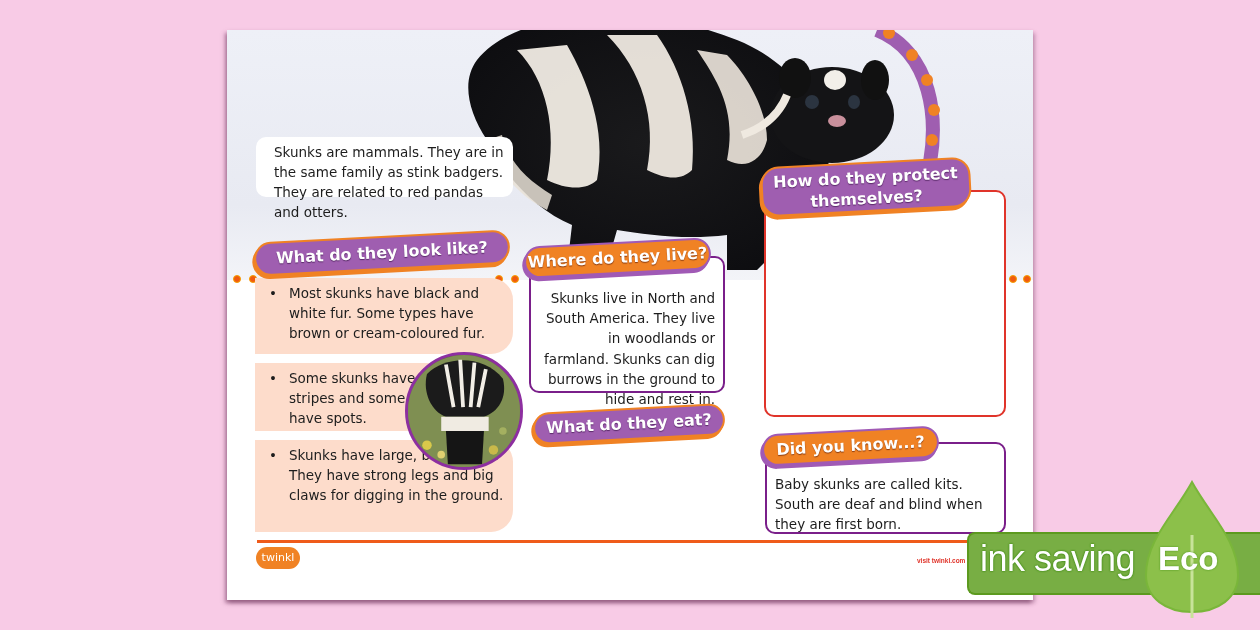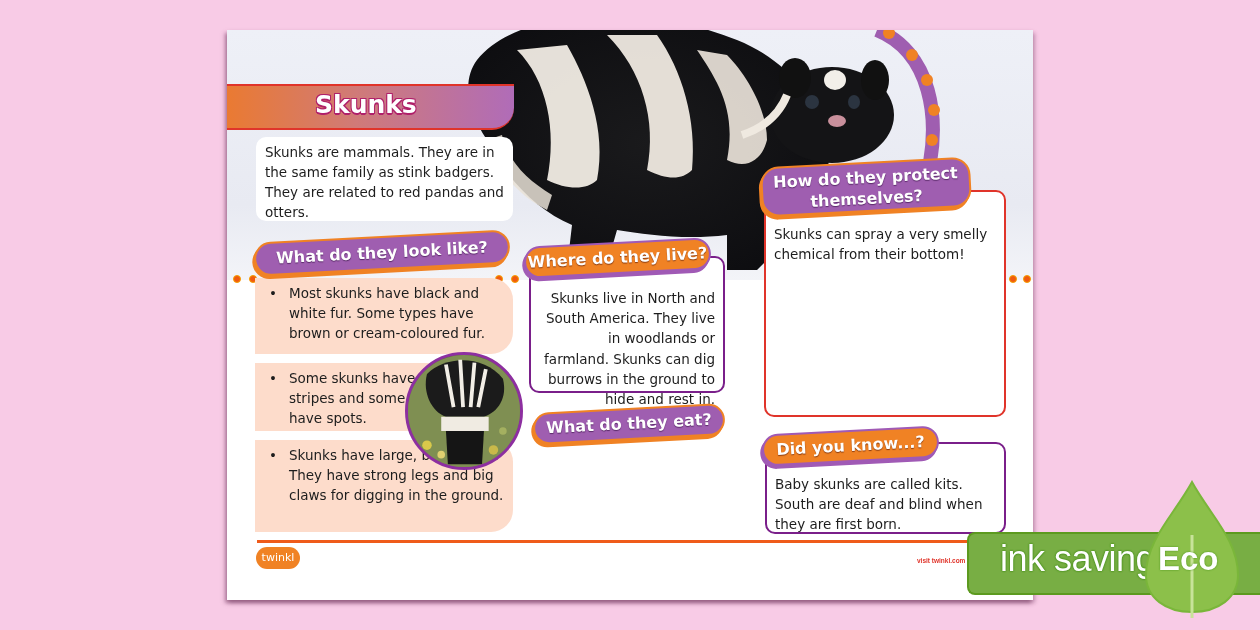--- a/index.html
+++ b/index.html
@@ -32,23 +32,23 @@
       border-bottom: 2px solid #e0342a;
       border-radius: 0 0 22px 0;
     }
     .title-text {
       position: absolute; left: 88px; top: 4px;
       font-family: "DejaVu Sans", sans-serif; font-weight: bold;
       font-size: 25px; color: #fff;
       text-shadow: -1px -1px 0 #b0206a, 1px -1px 0 #b0206a, -1px 1px 0 #b0206a, 1px 1px 0 #b0206a, 0 2px 0 #b0206a;
     }
     .intro-box {
-      position: absolute; left: 29px; top: 107px; width: 257px; height: 84px;
+      position: absolute; left: 29px; top: 107px; width: 257px; height: 60px;
       background: #fff; border-radius: 10px;
-      padding: 5px 8px 4px 9px;
+      padding: 5px 8px 4px 18px;
       font-size: 13.5px; line-height: 20px; color: #1d1d1d;
       font-family: "DejaVu Sans", sans-serif;
     }
     .heading {
       position: absolute;
       background: #9f5eb0;
       border: 2px solid #f08224;
       color: #fff; font-weight: bold;
       font-family: "DejaVu Sans", sans-serif;
       text-align: center;
@@ -107,21 +107,20 @@
     .eco-badge {
       position: absolute; left: 967px; top: 532px; width: 293px; height: 63px;
       background: #78ae44; border: 2px solid #5c9a1f; border-right: none;
       border-radius: 8px 0 0 8px;
     }
     .eco-text {
       position: absolute; left: 11px; top: 4px;
       font-family: "Liberation Sans", sans-serif; font-size: 36px; color: #fff;
       text-shadow: 0 0 2px #3e8a12, 0 0 2px #3e8a12;
       letter-spacing: -0.5px;
-      margin-left: 20px;
     }
     .leaf {
       position: absolute; left: 1140px; top: 480px; width: 104px; height: 140px; z-index: 3;
     }
     .eco-label {
       position: absolute; left: 1158px; top: 540px; z-index: 4;
       font-family: "Liberation Sans", sans-serif; font-weight: bold;
       font-size: 33px; color: #fff;
       text-shadow: 0 0 2px #3e8a12;
     }
@@ -160,23 +159,20 @@
   <svg style="position:absolute;left:620px;top:-5px;width:110px;height:180px" viewBox="0 0 110 180">
     <path d="M30 5 C80 25, 100 90, 75 170" stroke="#9f5eb0" stroke-width="14" fill="none"></path>
     <circle cx="42" cy="8" r="6" fill="#f08224"></circle>
     <circle cx="65" cy="30" r="6" fill="#f08224"></circle>
     <circle cx="80" cy="55" r="6" fill="#f08224"></circle>
     <circle cx="87" cy="85" r="6" fill="#f08224"></circle>
     <circle cx="85" cy="115" r="6" fill="#f08224"></circle>
     <circle cx="78" cy="145" r="6" fill="#f08224"></circle>
   </svg>
 
-  <div class="title-bar">
-    <div class="title-text">Skunks</div>
-  </div>
 
   <div class="intro-box">Skunks are mammals. They are in the same family as stink badgers. They are related to red pandas and otters.</div>
 
   <div class="dots-row" style="left:6px;top:245px"></div>
   <div class="dots-row" style="left:22px;top:245px"></div>
   <div class="dots-row" style="left:268px;top:245px"></div>
   <div class="dots-row" style="left:284px;top:245px"></div>
   <div class="dots-row" style="left:782px;top:245px"></div>
   <div class="dots-row" style="left:796px;top:245px"></div>
 
@@ -216,21 +212,20 @@
   </div>
 
   <div class="card purple" style="left:302px;top:226px;width:196px;height:137px;padding-top:30px;text-align:right;">
     <div>Skunks live in North and South America. They live in woodlands or farmland. Skunks can dig burrows in the ground to hide and rest in.</div>
   </div>
   <div class="heading orange" style="left:297px;top:212px;width:187px;height:32px;font-size:16px;line-height:28px;transform:rotate(-3deg);">Where do they live?</div>
 
   <div class="heading" style="left:306px;top:378px;width:192px;height:32px;font-size:16px;line-height:28px;transform:rotate(-3deg);">What do they eat?</div>
 
   <div class="card red" style="left:537px;top:160px;width:242px;height:227px;padding-top:32px;">
-    <div>Skunks can spray a very smelly chemical from their bottom!</div>
     <div style="height:6px"></div>
   </div>
   <div class="heading" style="left:534px;top:132px;width:210px;height:50px;font-size:16px;line-height:21px;padding-top:3px;transform:rotate(-3deg);">
     <div>How do they protect</div>
     <div>themselves?</div>
   </div>
 
   <div class="card purple" style="left:538px;top:412px;width:241px;height:92px;padding-top:30px;">
     <div>Baby skunks are called kits. South are deaf and blind when they are first born.</div>
   </div>

